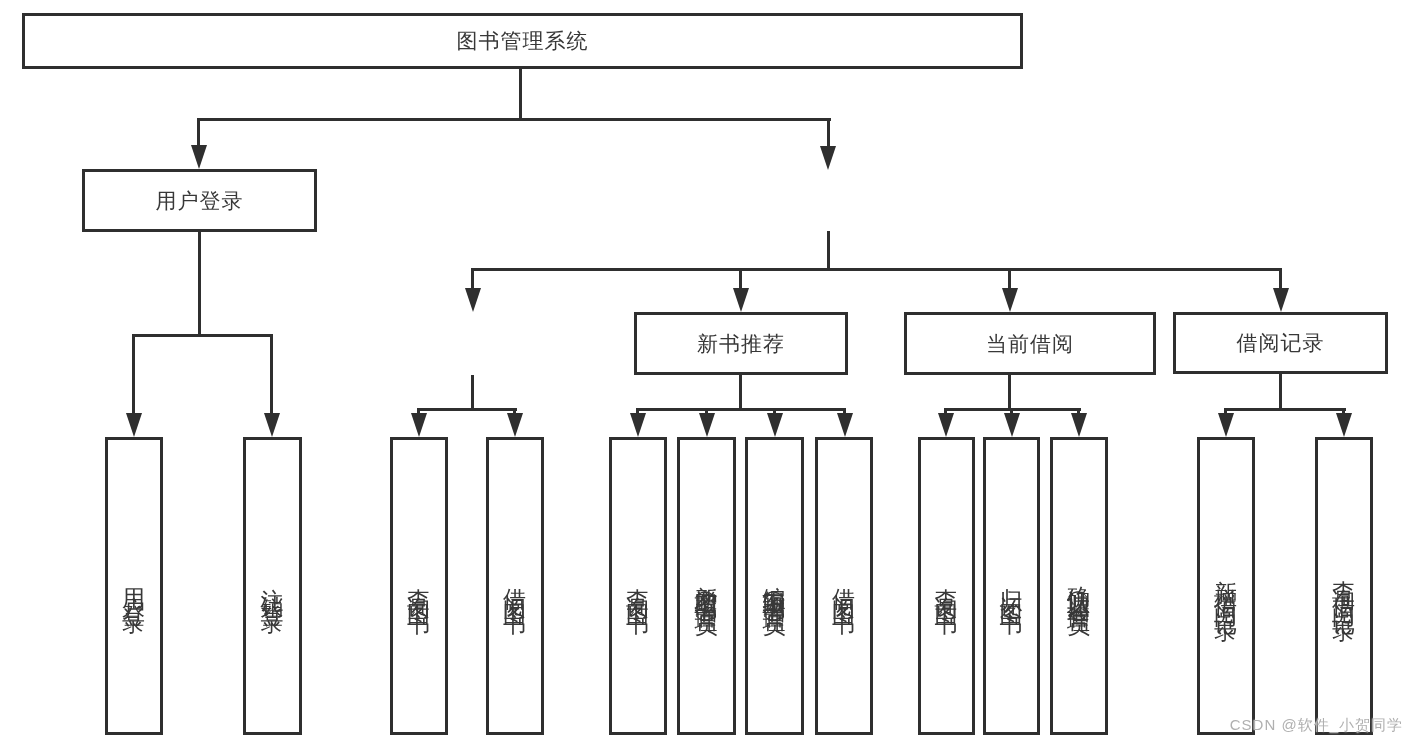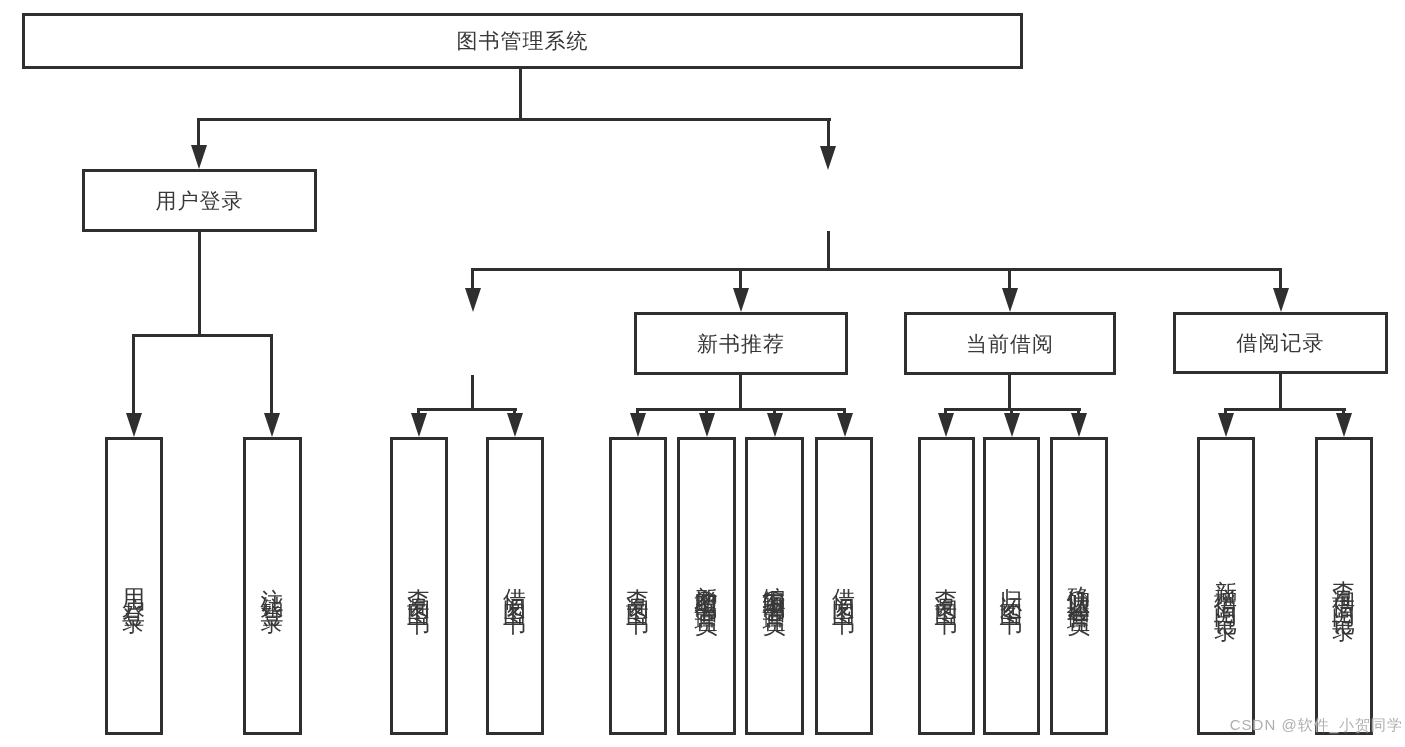--- a/index.html
+++ b/index.html
@@ -66,21 +66,21 @@
     <span>图书管理系统</span>
   </div>
 
   <div class="box" style="left:82px;top:169px;width:235px;height:63px;">
     <span>用户登录</span>
   </div>
 
   <div class="box" style="left:634px;top:312px;width:214px;height:63px;">
     <span>新书推荐</span>
   </div>
-  <div class="box" style="left:904px;top:312px;width:212px;height:63px;font-family:Liberation Serif, serif;">
+  <div class="box" style="left:904px;top:312px;width:252px;height:63px;font-family:Liberation Serif, serif;">
     <span>当前借阅</span>
   </div>
   <div class="box" style="left:1173px;top:312px;width:215px;height:62px;">
     <span>借阅记录</span>
   </div>
 
   <div class="leaf" style="left:105px;width:58px;">
     <span>用户登录</span>
     </div>
   <div class="leaf" style="left:243px;width:59px;">

